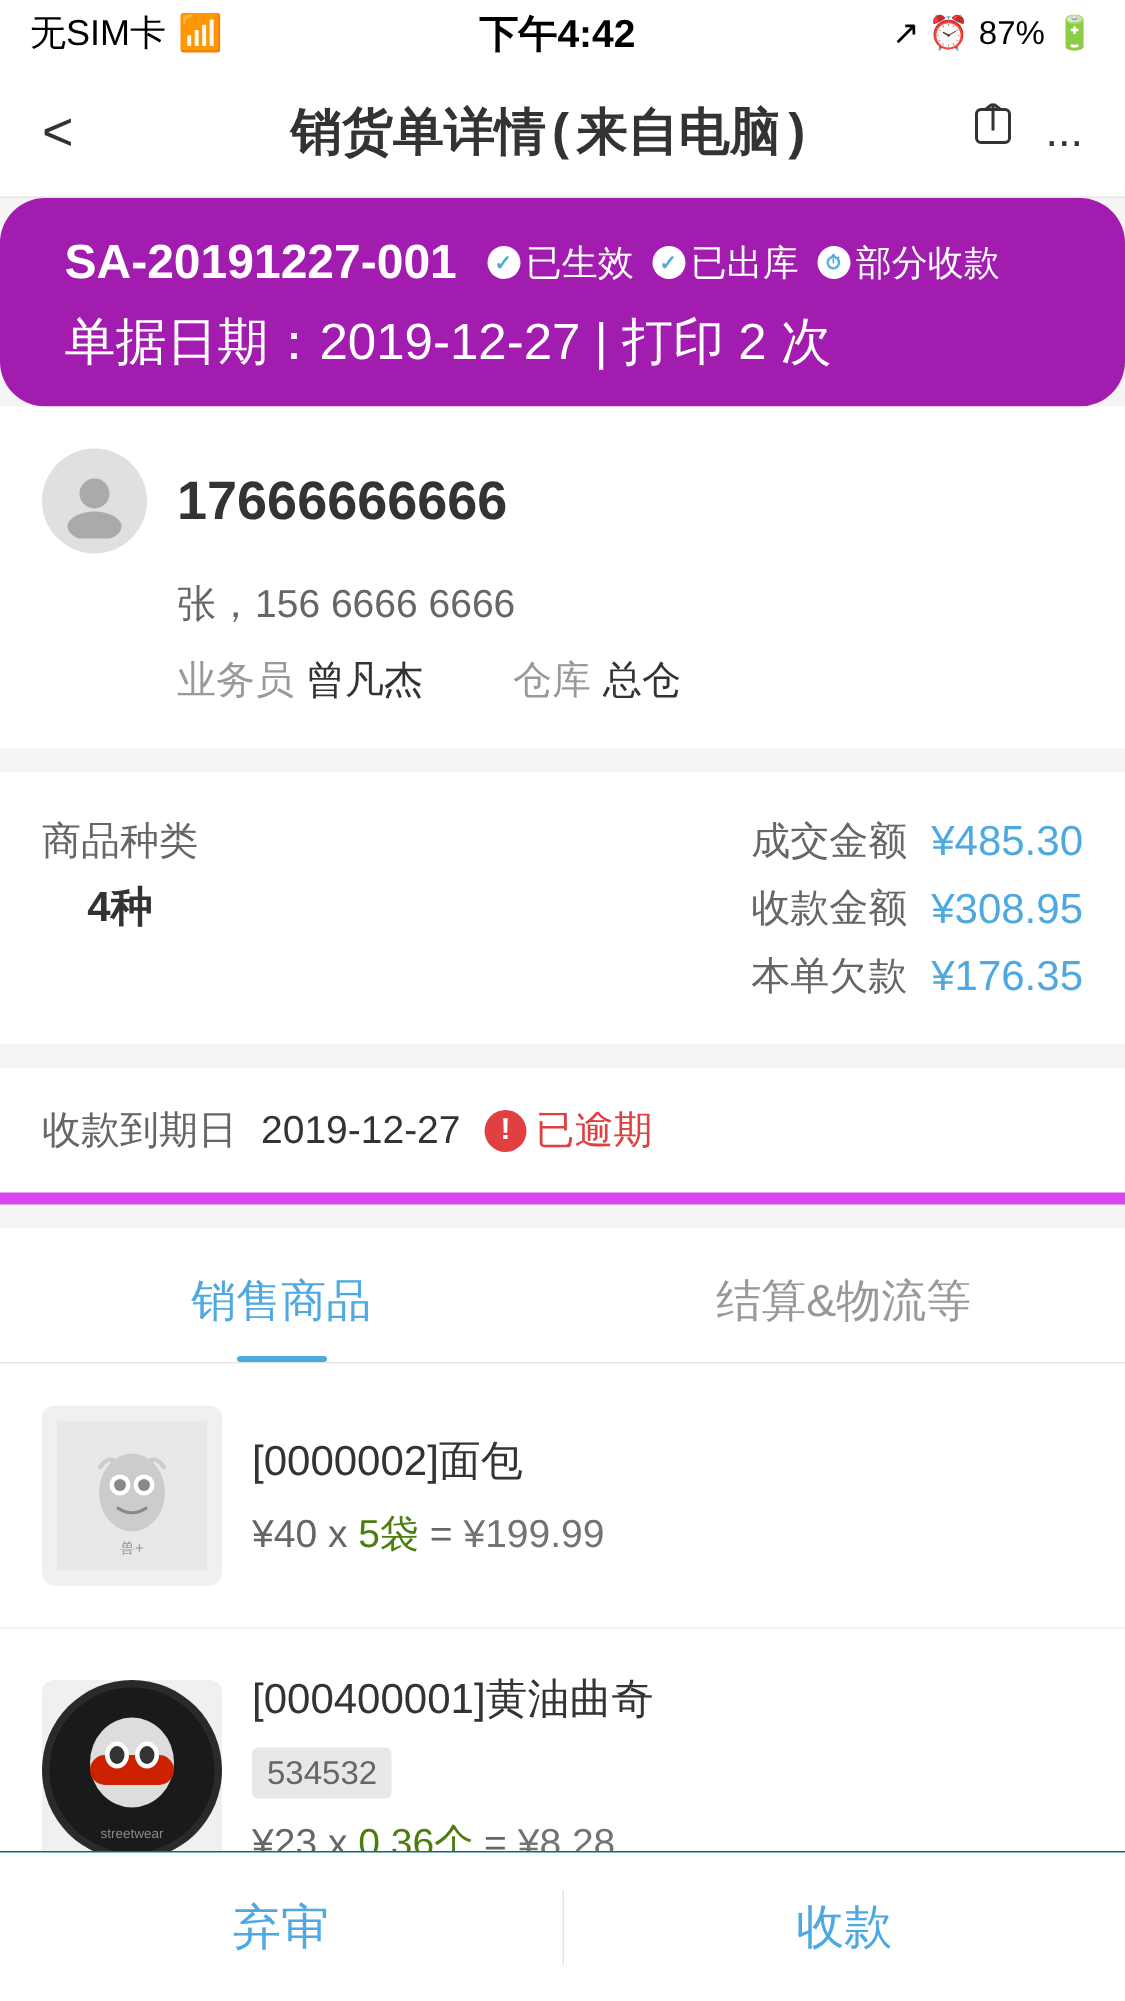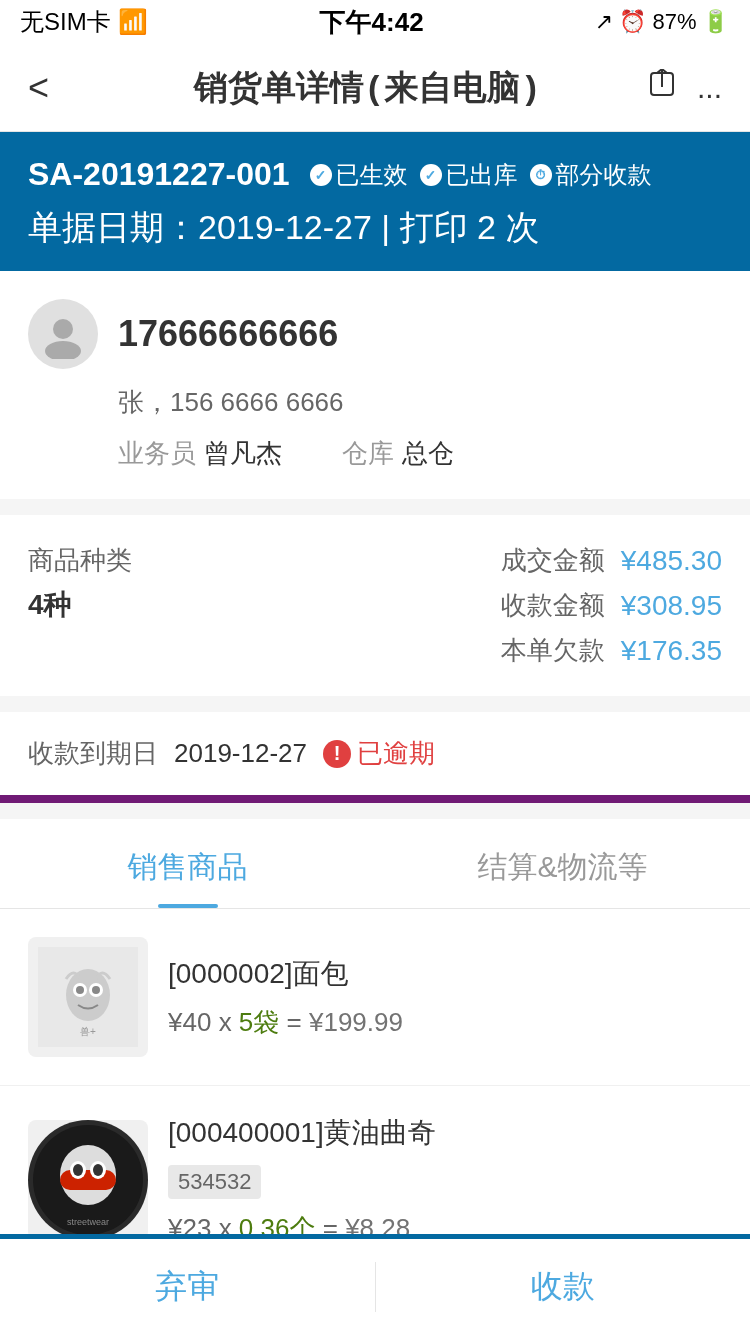--- a/index.html
+++ b/index.html
@@ -57,22 +57,23 @@
       gap: 20px;
     }
     .nav-icon {
       font-size: 30px;
       color: #333;
       cursor: pointer;
     }
 
     
     .order-header {
-      background: #0369a1;
-      padding: 24px 28px 20px;
+      background: #a21caf;
+      padding: 24px 43px 20px;
+      border-radius: 30px;
     }
     .order-header-top {
       display: flex;
       align-items: center;
       gap: 20px;
       margin-bottom: 12px;
     }
     .order-id {
       font-size: 32px;
       font-weight: 700;
@@ -162,20 +163,21 @@
       padding: 28px;
       margin-bottom: 16px;
       display: flex;
       justify-content: space-between;
       align-items: flex-start;
     }
     .stats-left {
       display: flex;
       flex-direction: column;
       gap: 8px;
+      text-align: center;
     }
     .stats-label {
       font-size: 26px;
       color: #666;
     }
     .stats-count {
       font-size: 28px;
       color: #333;
       font-weight: 600;
     }
@@ -194,21 +196,21 @@
     .stat-value { font-size: 28px; color: #4da9e0; font-weight: 500; }
 
     
     .due-section {
       background: #fff;
       padding: 24px 28px;
       margin-bottom: 16px;
       display: flex;
       align-items: center;
       gap: 16px;
-      border-bottom: 8px solid #701a75;
+      border-bottom: 8px solid #d946ef;
     }
     .due-label { font-size: 26px; color: #666; }
     .due-date { font-size: 26px; color: #333; }
     .overdue-badge {
       display: flex;
       align-items: center;
       gap: 6px;
       font-size: 26px;
       color: #e04040;
     }
@@ -299,21 +301,21 @@
     .product-price .qty { color: #4d7c0f; }
     .product-price .total { color: #737373; font-weight: 400; }
 
     
     .bottom-bar {
       position: fixed;
       bottom: 0;
       width: 750px;
       height: 100px;
       background: #fff;
-      border-top: 5px solid #0369a1;
+      border-top: 1px solid #0369a1;
       display: flex;
       align-items: center;
     }
     .bottom-btn {
       flex: 1;
       text-align: center;
       font-size: 32px;
       font-weight: 500;
       cursor: pointer;
       padding: 20px 0;

